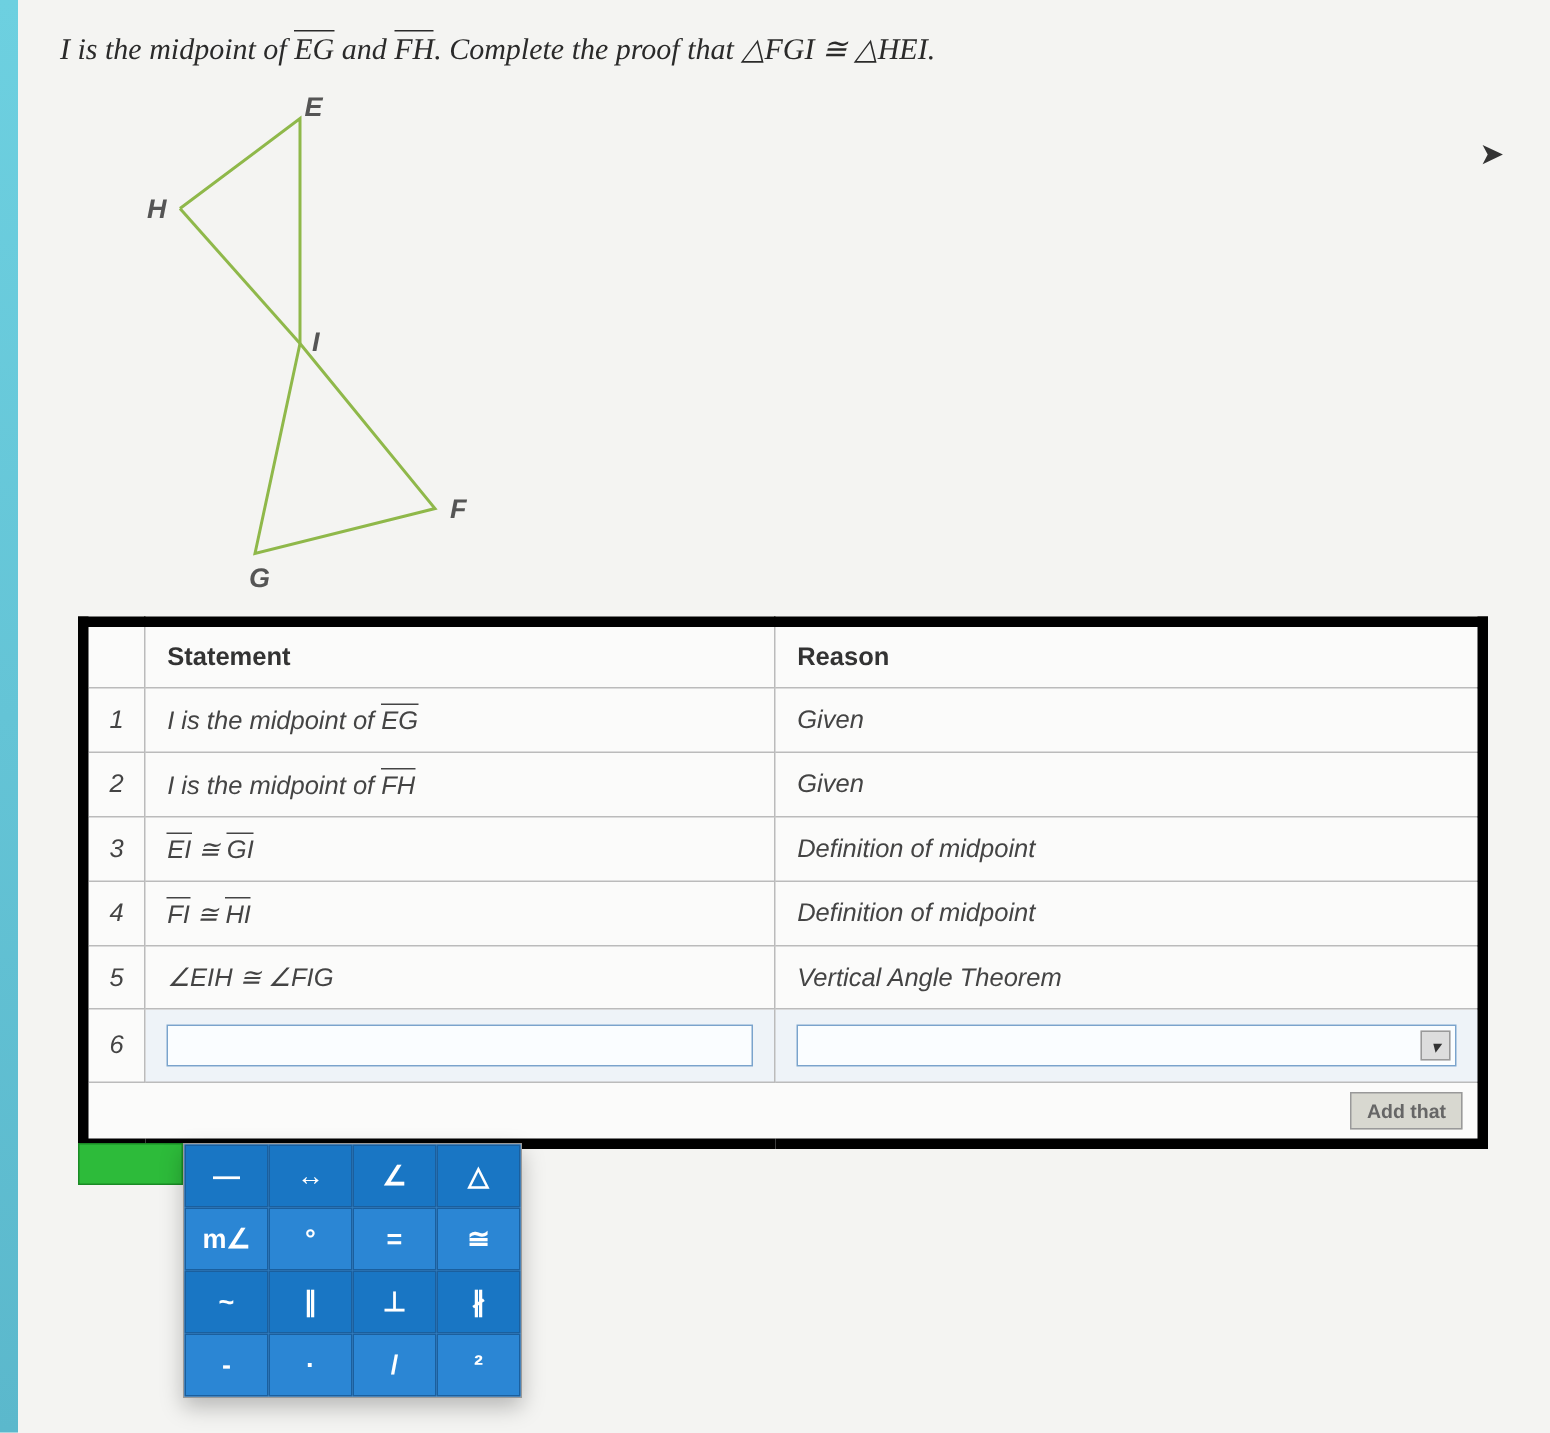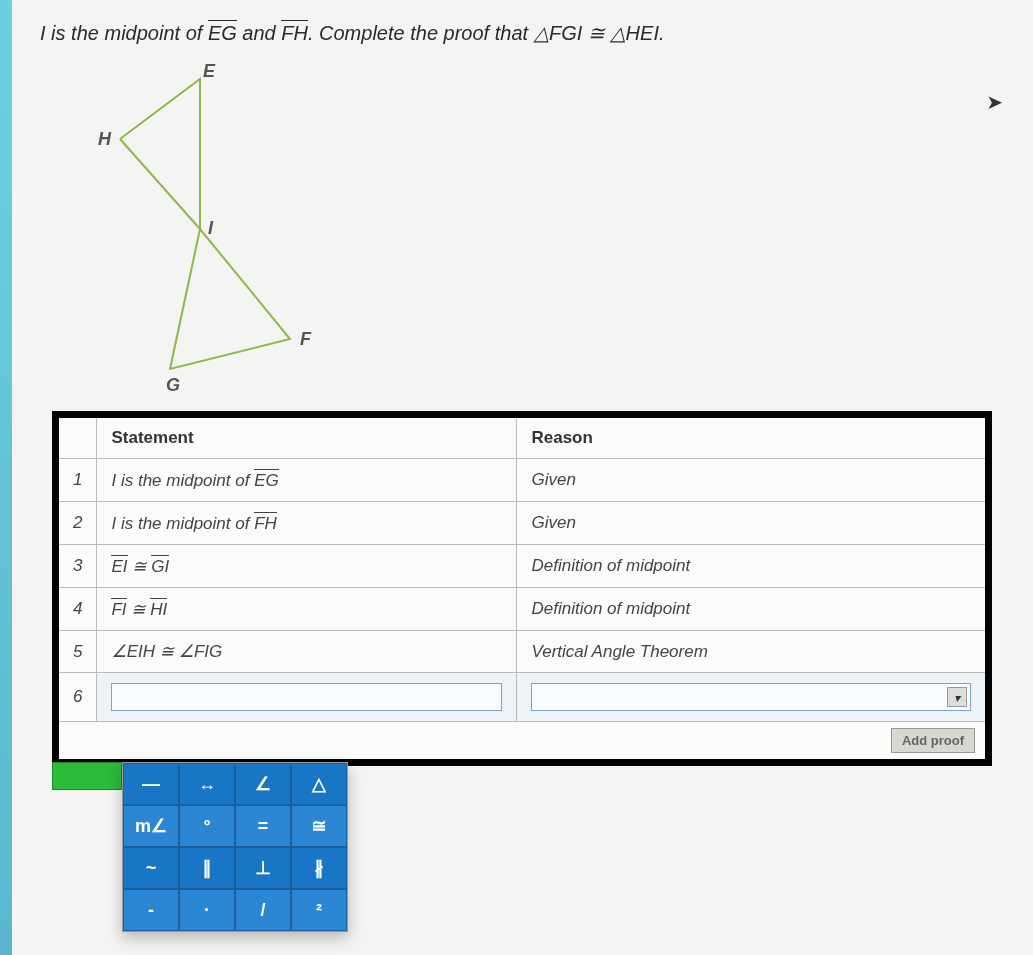--- a/index.html
+++ b/index.html
@@ -18,20 +18,21 @@
   }
   .main {
     padding: 20px 30px 20px 40px;
   }
   .problem {
     font-size: 20px;
     font-style: italic;
     color: #2a2a2a;
     margin-bottom: 14px;
     font-weight: 500;
+    font-family: Liberation Serif, serif;
   }
   .seg { display:inline-block; position:relative; padding-top:2px;}
   .seg::before{content:""; position:absolute; top:0; left:0; right:0; border-top:1.5px solid currentColor;}
   .diagram { width: 300px; height: 340px; margin: 0 0 12px 30px; position:relative;}
   .diagram svg { width:100%; height:100%; }
   .vlabel { font: italic 600 18px/1 Arial; fill:#555;}
   .cursor-icon { position:absolute; right:30px; top:90px; font-size:20px; color:#333;}
   table.proof {
     border-collapse: collapse;
     width: 940px;
@@ -153,21 +154,21 @@
       </td>
       <td class="inputcell">
         <div class="reason-wrap">
           <input class="reason-input" value="" style="">
           <div class="dropdown-arrow">▾</div>
         </div>
       </td>
     </tr>
     <tr class="addline-row">
       <td colspan="3">
-        <span class="addline-btn">Add proof</span>
+        <span class="addline-btn">Add that</span>
       </td>
     </tr>
   </tbody>
     </table>
 
   <div style="display:flex; align-items:flex-start;">
     <div class="submit-strip"></div>
   </div>
 
   <div class="keypad" style="position:relative; top:-26px;">

